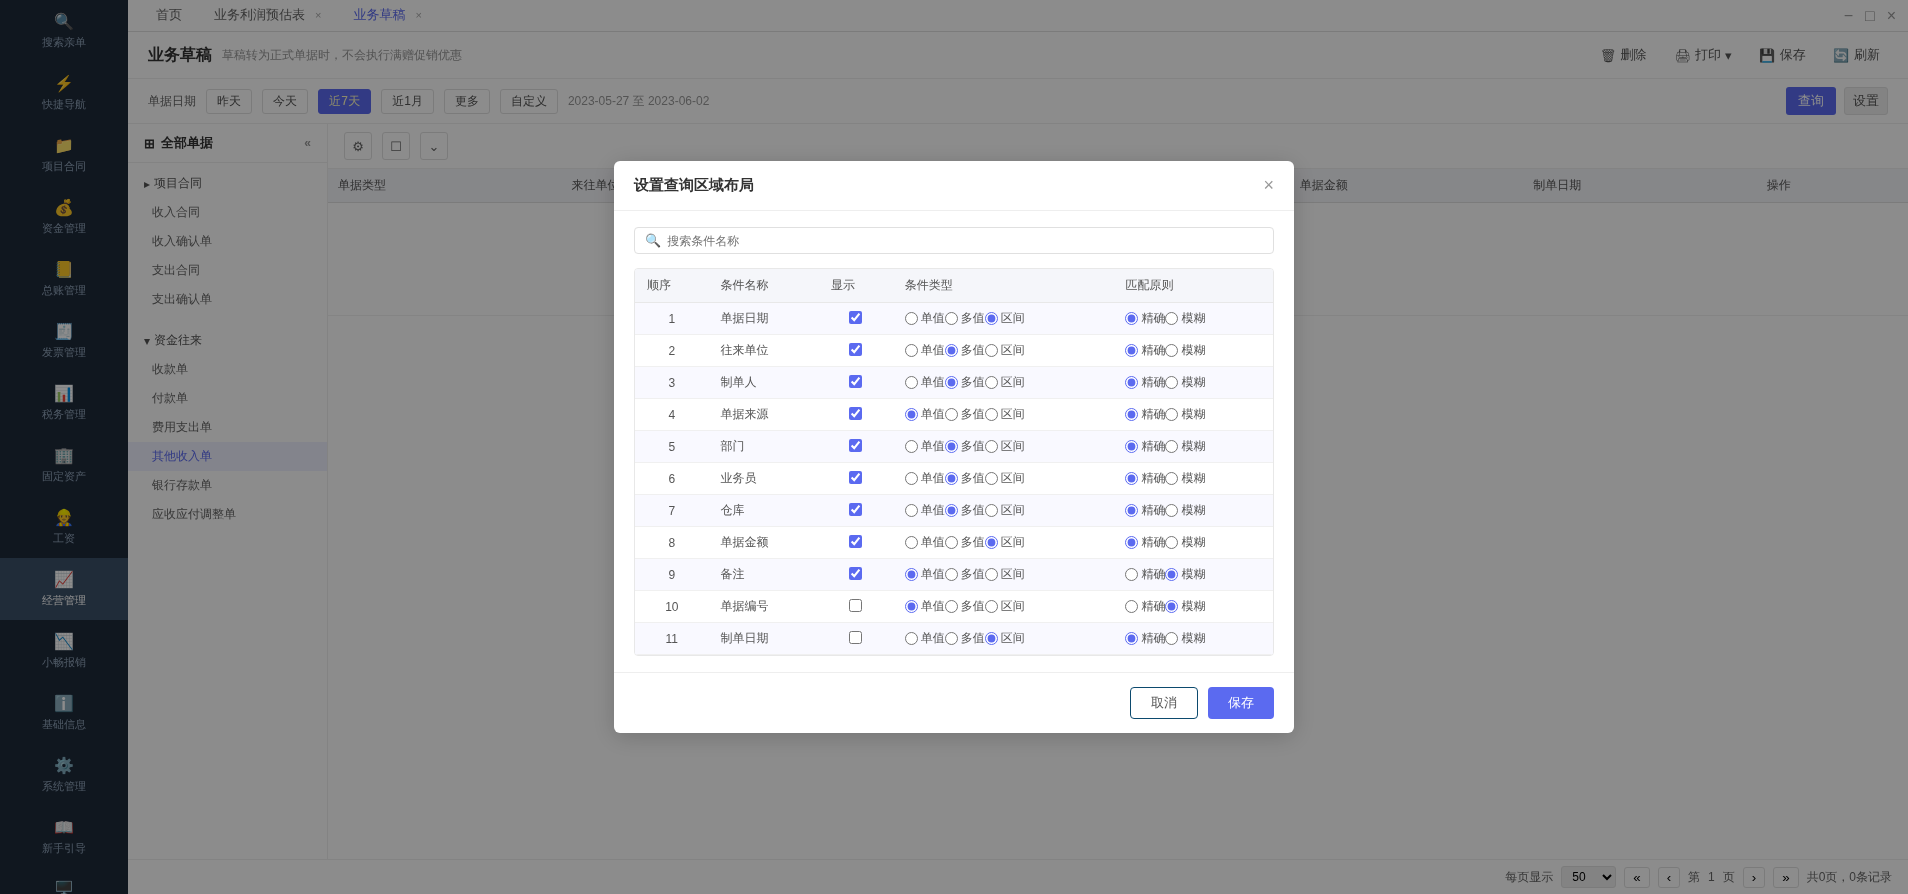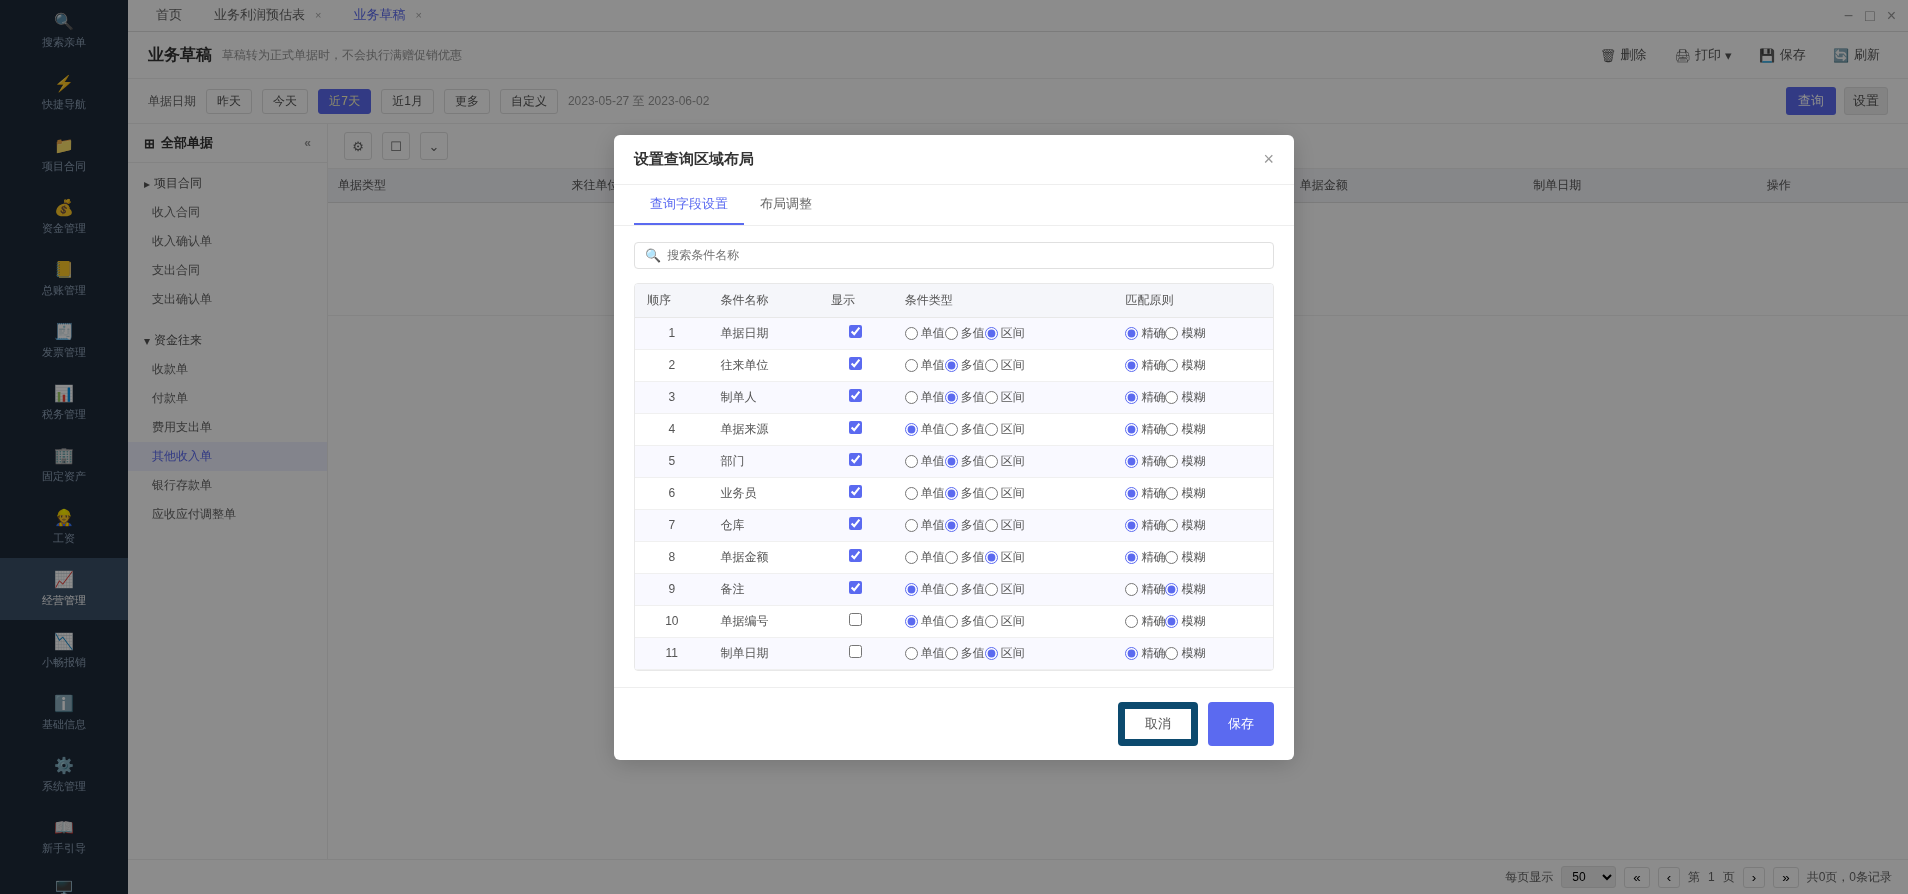--- a/index.html
+++ b/index.html
@@ -81,21 +81,21 @@
     .modal-table-wrapper { flex: 1; overflow-y: auto; border: 1px solid #e8e8e8; border-radius: 4px; }
     .modal-table { width: 100%; border-collapse: collapse; }
     .modal-table th { background: #f5f6fa; padding: 8px 12px; font-size: 12px; color: #555; font-weight: normal; text-align: left; border-bottom: 1px solid #e8e8e8; position: sticky; top: 0; }
     .modal-table td { padding: 7px 12px; font-size: 12px; color: #555; border-bottom: 1px solid #f0f0f0; }
     .modal-table tr:nth-child(odd) td { background: #f9f9ff; }
     .modal-table tr:nth-child(even) td { background: #fff; }
     .radio-group { display: flex; align-items: center; }
     .radio-item { display: flex; align-items: center; gap: 3px; cursor: pointer; font-size: 12px; }
     .radio-item input[type="radio"] { accent-color: #5b6af0; cursor: pointer; }
     .modal-footer { padding: 14px 20px; border-top: 1px solid #eee; display: flex; justify-content: flex-end; gap: 10px; }
-    .btn-cancel { padding: 6px 20px; border: 7px solid #0c4a6e; border-radius: 4px; background: #fff; cursor: pointer; font-size: 13px; color: #555; }
+    .btn-cancel { padding: 6px 20px; border: 1px solid #0c4a6e; border-radius: 4px; background: #fff; cursor: pointer; font-size: 13px; color: #555; }
     .btn-save { padding: 6px 20px; border: none; border-radius: 4px; background: #5b6af0; color: #fff; cursor: pointer; font-size: 13px; }
 
     .collapse-btn { cursor: pointer; color: #999; font-size: 12px; }
   </style>
 </head>
 <body>
 
 <div class="app-layout">
 
   <div class="sidebar">
@@ -303,24 +303,20 @@
     </div>
   </div>
 </div>
 
 <div class="modal-overlay">
   <div class="modal">
     <div class="modal-header">
       <span class="modal-title">设置查询区域布局</span>
       <span class="modal-close">×</span>
     </div>
-    <div class="modal-tabs">
-      <div class="modal-tab active">查询字段设置</div>
-      <div class="modal-tab">布局调整</div>
-    </div>
     <div class="modal-body">
       <div class="modal-search">
         <span>🔍</span>
         <input type="text" placeholder="搜索条件名称" style="">
       </div>
       <div class="modal-table-wrapper">
         <table class="modal-table">
           <thead>
             <tr>
               <th>顺序</th>

